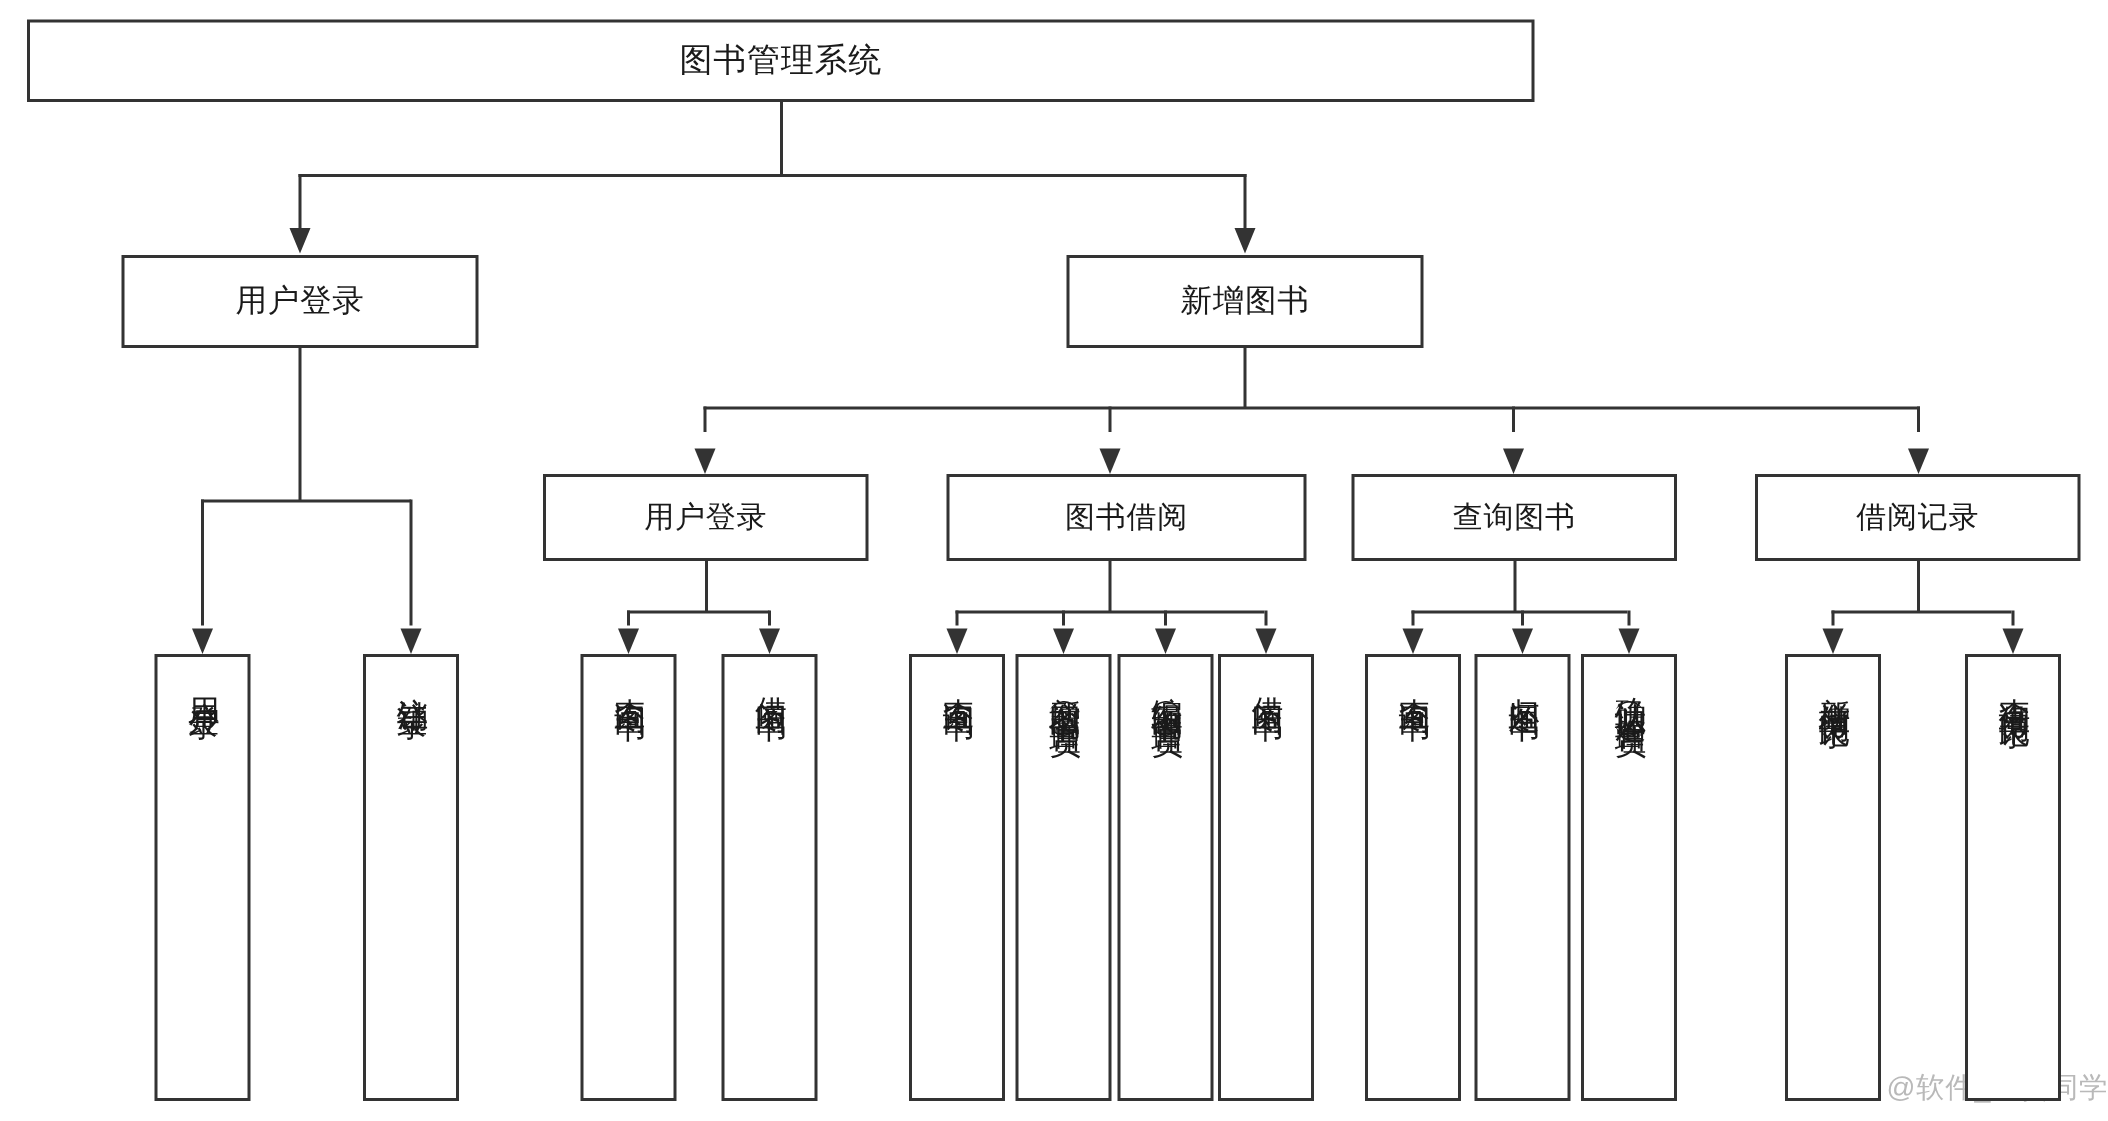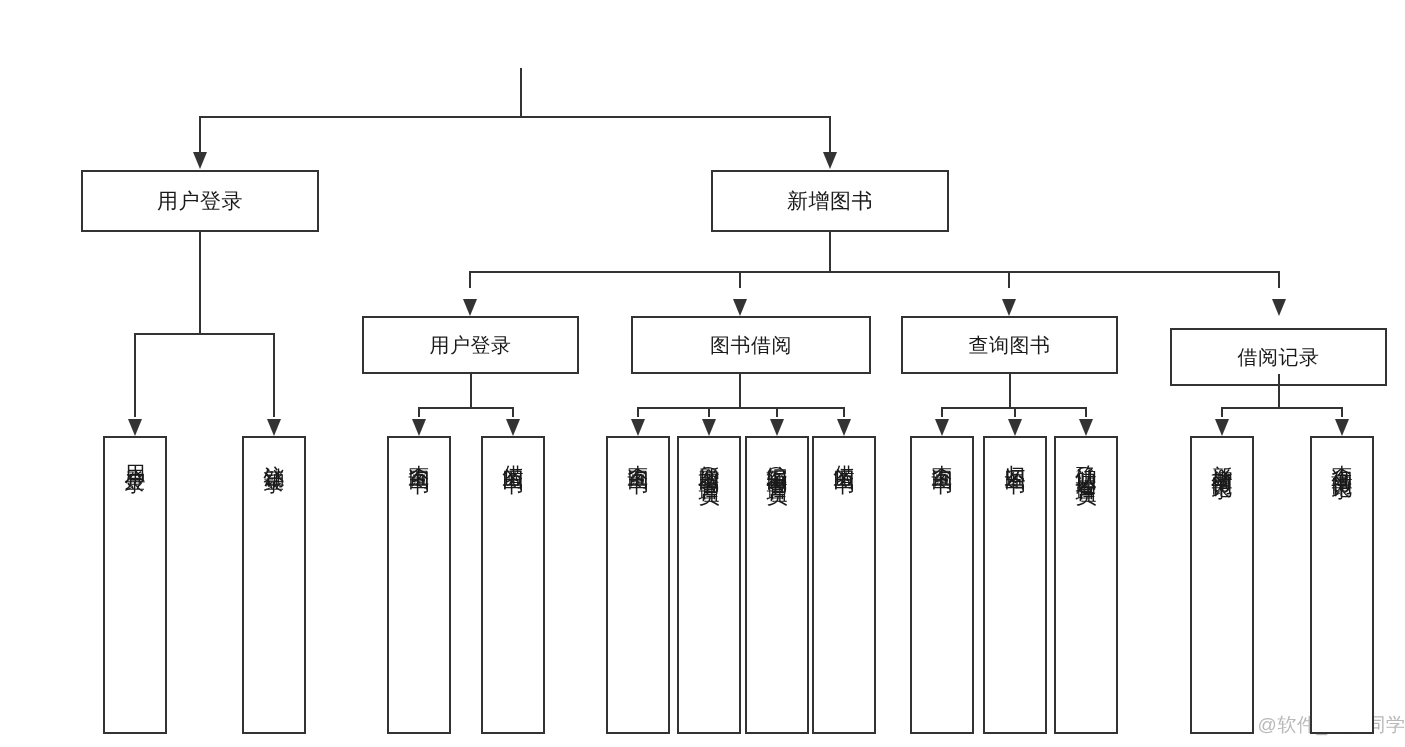--- a/index.html
+++ b/index.html
@@ -75,36 +75,39 @@
     pointer-events: none;
     letter-spacing: 0.5px;
   }
 </style>
 </head>
 <body>
 
 <div id="canvas">
 
   <div id="watermark" style="left: 1196px; top: 712px; color: rgb(185, 185, 185);">CSDN @软件_小贺同学</div>
+<div class="node node-root" style="left: 18px; top: 13px; width: 1005px; height: 55px; border-color: rgb(51, 51, 51); background: rgb(255, 255, 255);">
+      <span class="label" style="color: rgb(26, 26, 26);">图书管理系统</span>
+    </div>
     <div class="node node-l2" style="left: 81px; top: 170px; width: 238px; height: 62px; border-color: rgb(51, 51, 51); background: rgb(255, 255, 255);">
       <span class="label" style="color: rgb(26, 26, 26);">用户登录</span>
     </div>
     <div class="node node-l2" style="left: 711px; top: 170px; width: 238px; height: 62px; border-color: rgb(51, 51, 51); background: rgb(255, 255, 255);">
       <span class="label" style="color: rgb(26, 26, 26);">新增图书</span>
     </div>
     <div class="node node-l3" style="left: 362px; top: 316px; width: 217px; height: 58px; border-color: rgb(51, 51, 51); background: rgb(255, 255, 255);">
       <span class="label" style="color: rgb(26, 26, 26);">用户登录</span>
     </div>
     <div class="node node-l3" style="left: 631px; top: 316px; width: 240px; height: 58px; border-color: rgb(51, 51, 51); background: rgb(255, 255, 255);">
       <span class="label" style="color: rgb(26, 26, 26);">图书借阅</span>
     </div>
     <div class="node node-l3" style="left: 901px; top: 316px; width: 217px; height: 58px; border-color: rgb(51, 51, 51); background: rgb(255, 255, 255);">
       <span class="label" style="color: rgb(26, 26, 26);">查询图书</span>
     </div>
-    <div class="node node-l3" style="left: 1170px; top: 316px; width: 217px; height: 58px; border-color: rgb(51, 51, 51); background: rgb(255, 255, 255); margin-top: 12px;">
+    <div class="node node-l3" style="left: 1170px; top: 316px; width: 217px; height: 58px; border-color: rgb(51, 51, 51); background: rgb(255, 255, 255);">
       <span class="label" style="color: rgb(26, 26, 26);">借阅记录</span>
     </div>
     <div class="node node-leaf" style="left: 103px; top: 436px; width: 64px; height: 298px; border-color: rgb(51, 51, 51); background: rgb(255, 255, 255);">
       <span class="label" style="color: rgb(26, 26, 26);">用户登录</span>
     </div>
     <div class="node node-leaf" style="left: 242px; top: 436px; width: 64px; height: 298px; border-color: rgb(51, 51, 51); background: rgb(255, 255, 255);">
       <span class="label" style="color: rgb(26, 26, 26);">注销登录</span>
     </div>
     <div class="node node-leaf" style="left: 387px; top: 436px; width: 64px; height: 298px; border-color: rgb(51, 51, 51); background: rgb(255, 255, 255);">
       <span class="label" style="color: rgb(26, 26, 26);">查询图书</span>

